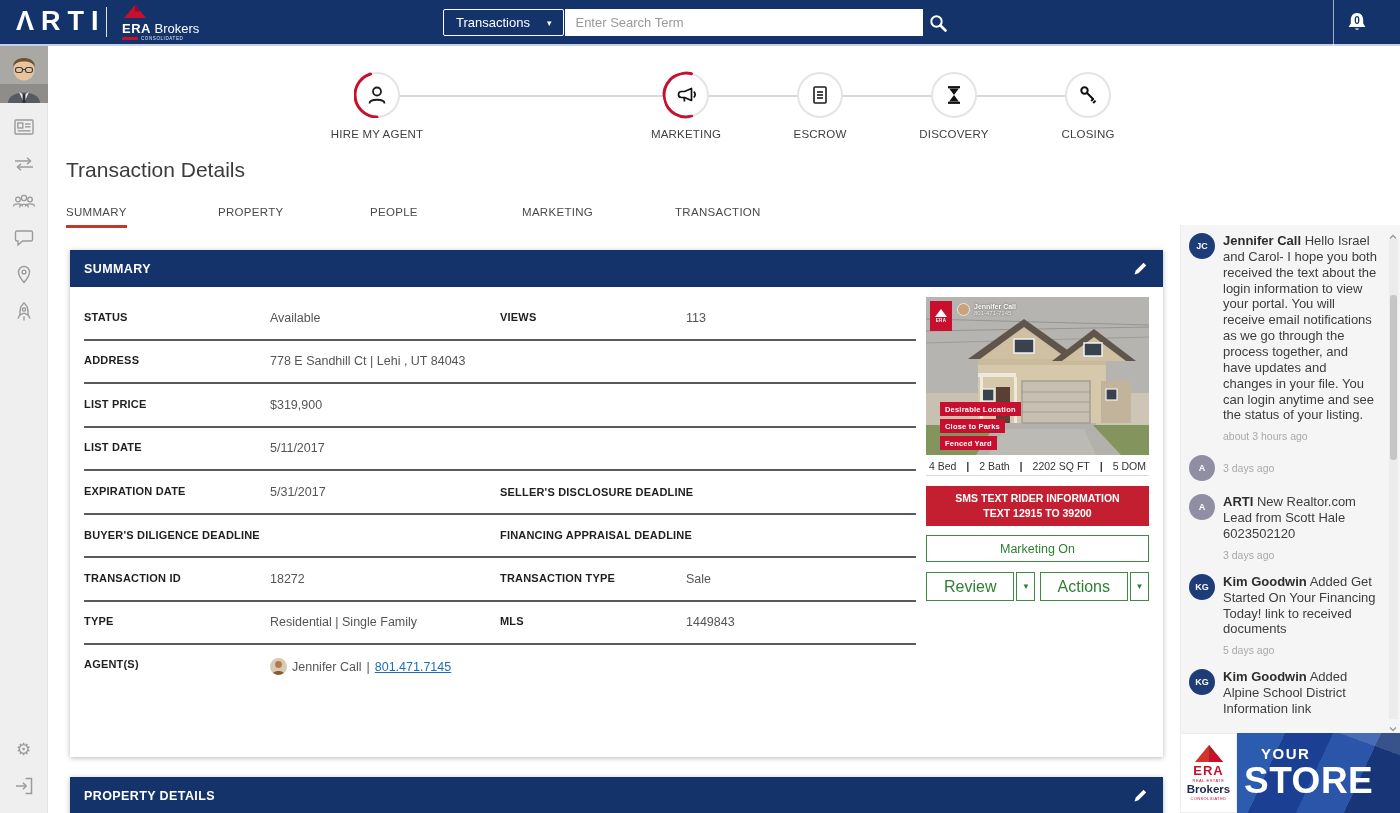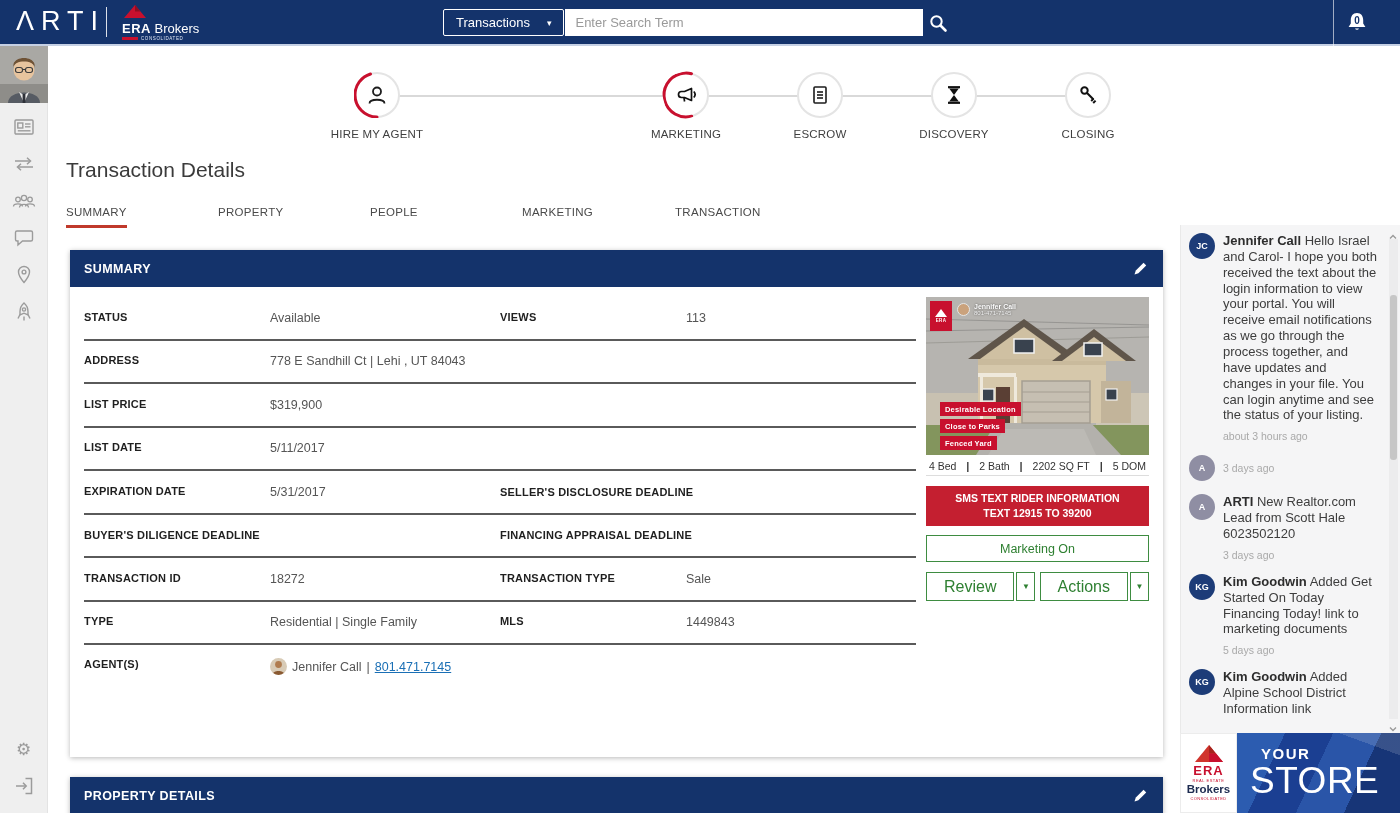--- a/index.html
+++ b/index.html
@@ -1,21 +1,21 @@
 <!DOCTYPE html>
 <html><head>
 <meta charset="utf-8">
 <style>
   *{margin:0;padding:0;box-sizing:border-box}
   html,body{width:1400px;height:813px;overflow:hidden;background:#fff;font-family:"Liberation Sans",sans-serif}
   .app{position:relative;width:1400px;height:813px;overflow:hidden}
 
   
   .topbar{position:absolute;left:0;top:0;width:1400px;height:46px;background:#14336B;border-bottom:2px solid #c5d0e4;z-index:30}
-  .arti-logo{position:absolute;left:16px;top:6px;color:#fff;font-size:27px;font-weight:400;letter-spacing:7px}
+  .arti-logo{position:absolute;left:16px;top:6px;color:#fff;font-size:27px;font-weight:700;letter-spacing:7px}
   .tb-divider{position:absolute;left:106px;top:7px;width:1px;height:30px;background:rgba(255,255,255,.85)}
   .era-top{position:absolute;left:122px;top:4px;display:flex;flex-direction:column;align-items:flex-start}
   .era-top .house{margin-left:2px}
   .era-top .era-line{color:#fff;font-size:13px;line-height:13px}
   .era-top .era-line b{font-weight:bold;letter-spacing:.5px}
   .era-top .era-sub{display:flex;align-items:center;gap:3px;margin-top:1px}
   .era-top .era-sub .bar{width:16px;height:3px;background:#C8102E}
   .era-top .era-sub span{color:#dfe6f2;font-size:4.5px;letter-spacing:.6px}
   .tb-center{position:absolute;left:443px;top:9px;display:flex;align-items:center}
   .transactions-btn{height:27px;background:#14336B;border:1px solid #fff;color:#fff;font-size:13px;padding:0 12px;border-radius:2px;display:flex;align-items:center;gap:17px;cursor:pointer}
@@ -113,21 +113,21 @@
   .banner{position:absolute;left:0;top:687px;width:220px;height:80px;display:flex;cursor:pointer}
   .banner-left{width:57px;background:#fff;border:1px solid #ececec;display:flex;flex-direction:column;align-items:center;justify-content:center}
   .bl-era{color:#C8102E;font-size:13px;font-weight:bold;letter-spacing:1px;line-height:1;margin-top:2px}
   .bl-re{color:#C8102E;font-size:4px;letter-spacing:.5px;margin-top:1px}
   .bl-brokers{color:#1D2B50;font-size:11.5px;font-weight:bold;line-height:1.2}
   .bl-cons{color:#C8102E;font-size:4px;letter-spacing:.4px}
   .banner-right{flex:1;position:relative;overflow:hidden;background:
       linear-gradient(200deg, rgba(255,255,255,.14) 0 16%, rgba(255,255,255,0) 16%),
       linear-gradient(115deg,#2C5CB0 0 24%,#1B3F92 24% 48%,#2A55A8 48% 72%,#173577 72%);}
   .br-your{position:absolute;left:24px;top:12px;color:#fff;font-size:15px;font-weight:bold;letter-spacing:1.5px}
-  .br-store{position:absolute;left:13px;top:27px;color:#fff;font-size:37px;font-weight:normal;letter-spacing:.5px}
+  .br-store{position:absolute;left:7px;top:27px;color:#fff;font-size:37px;font-weight:bold;letter-spacing:.5px}
 </style>
 </head>
 <body>
 
 <div class="app">
 
   <header class="topbar">
     <div class="arti-logo">ΛRTI</div>
     <div class="tb-divider"></div>
     <div class="era-top">
@@ -541,21 +541,21 @@
         <span class="avatar av-gray">A</span>
         <div class="feed-body">
           <p class="feed-text"><span class="feed-name">ARTI</span> <span>New Realtor.com Lead from Scott Hale 6023502120</span></p>
           <div class="feed-time">3 days ago</div>
         </div>
       </div>
 
       <div class="feed-item">
         <span class="avatar av-navy">KG</span>
         <div class="feed-body">
-          <p class="feed-text"><span class="feed-name">Kim Goodwin</span> <span>Added Get Started On Today Financing Today! link to marketing documents</span></p>
+          <p class="feed-text"><span class="feed-name">Kim Goodwin</span> <span>Added Get Started On Your Financing Today! link to received documents</span></p>
           <div class="feed-time">5 days ago</div>
         </div>
       </div>
 
       <div class="feed-item">
         <span class="avatar av-navy">KG</span>
         <div class="feed-body">
           <p class="feed-text"><span class="feed-name">Kim Goodwin</span> <span>Added Alpine School District Information link</span></p>
         </div>
       </div>

